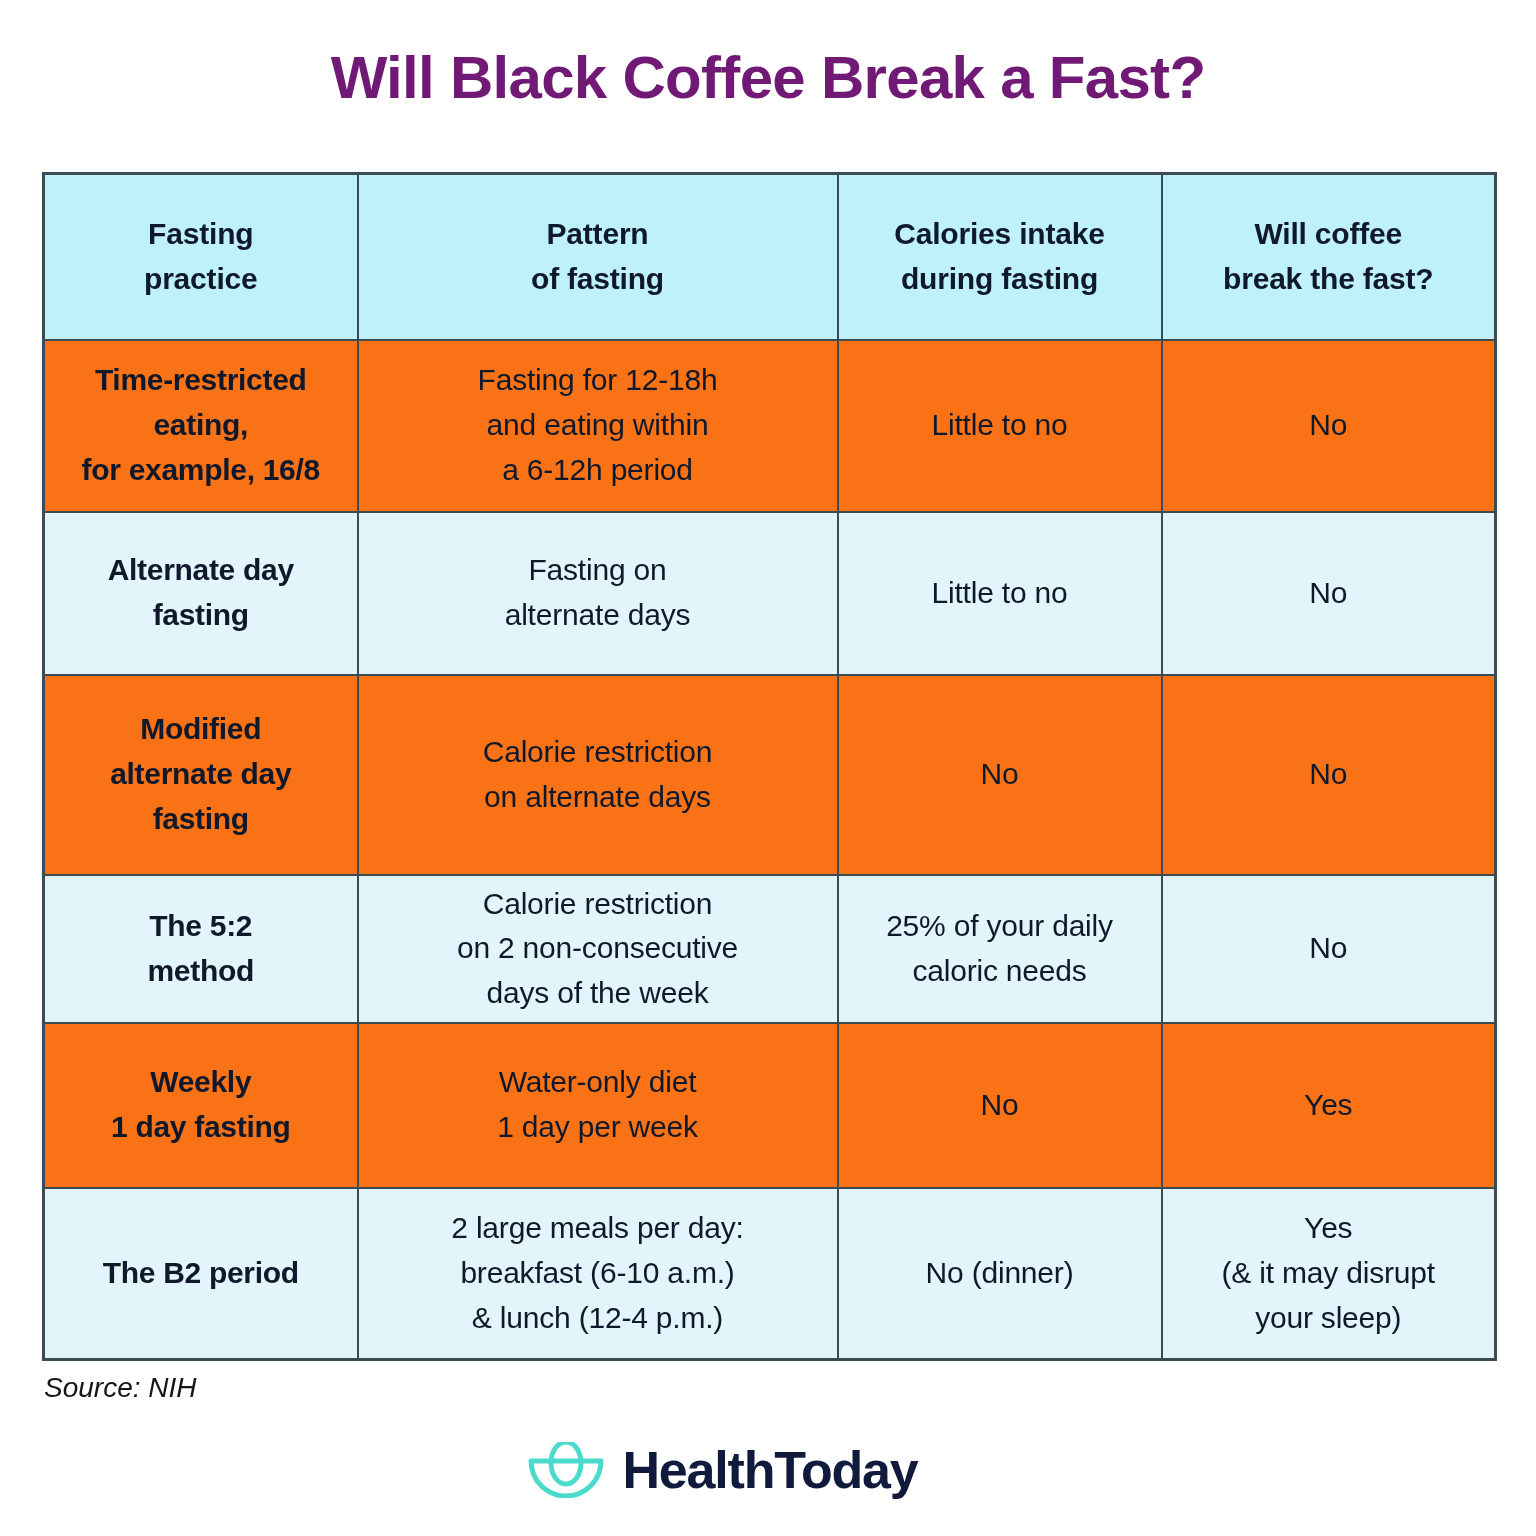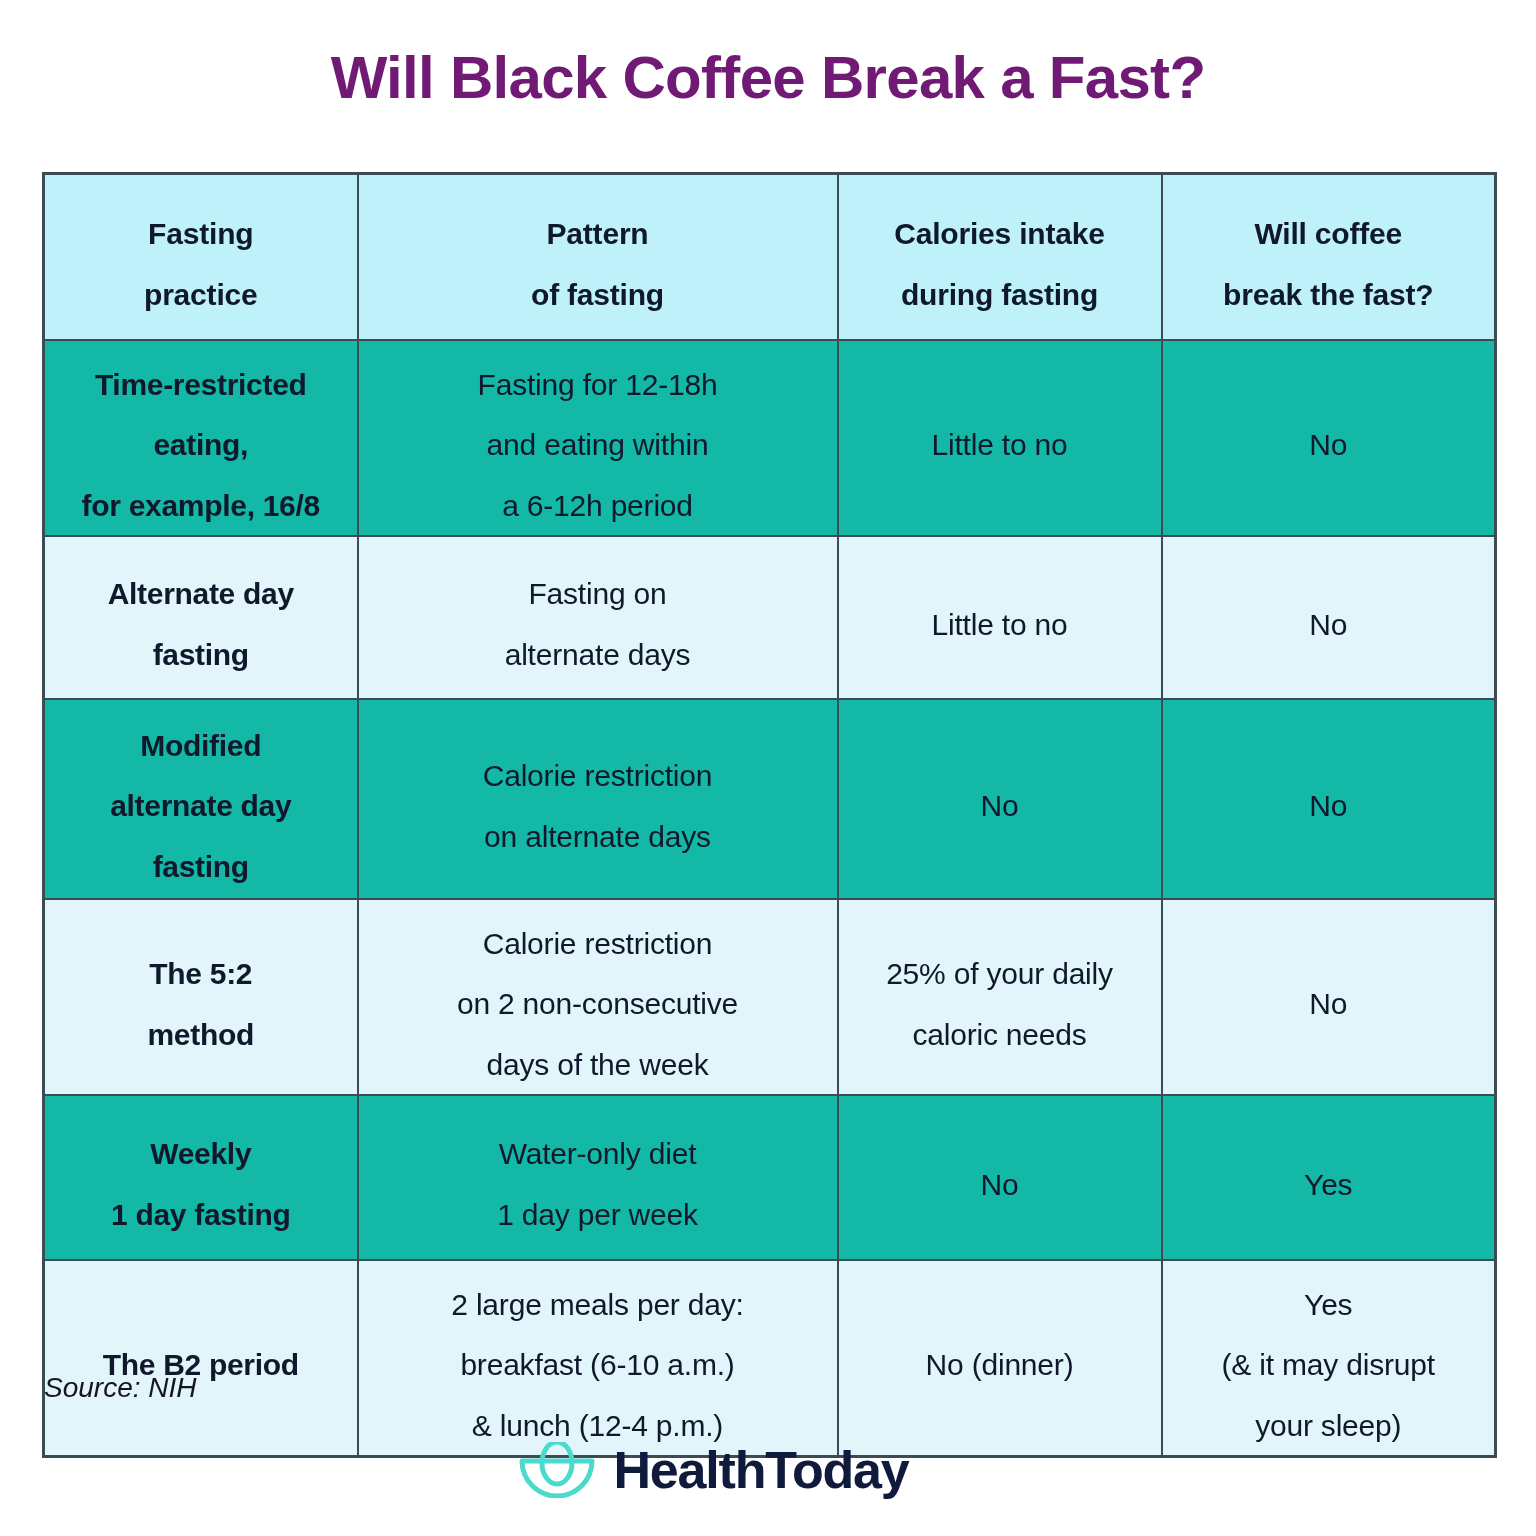--- a/index.html
+++ b/index.html
@@ -67,58 +67,58 @@
 
   thead th {
     background: #bff1fa;
     height: 166px;
     font-size: 30px;
     font-weight: bold;
     line-height: 1.48;
     letter-spacing: -0.2px;
   }
 
-  tbody tr.row-plain td { background: #14b8a6; }
+  tbody tr.row-plain td { background: #f97316; }
   tbody tr.row-tint  td { background: #e2f5fa; }
 
   tbody td {
     font-size: 30px;
     font-weight: normal;
     line-height: 1.49;
     letter-spacing: -0.2px;
   }
   tbody td.practice {
     font-weight: bold;
     letter-spacing: -0.3px;
   }
 
   tbody tr { height: 172px; }
   tbody tr.r2 { height: 163px; }
   tbody tr.r3 { height: 200px; }
   tbody tr.r4 { height: 126px; }
   tbody tr.r5 { height: 165px; }
   tbody tr.r6 { height: 172px; }
 
-  .cellline { display: block; margin-top: 16px; }
+  .cellline { display: block; }
 
   
   .source {
     position: absolute;
     left: 44px;
     top: 1372px;
     font-size: 28px;
     font-style: italic;
     color: #15161c;
     letter-spacing: 0px;
   }
 
   
   .logo {
     position: absolute;
-    left: 3px;
+    left: 12px;
     top: 1442px;
     width: 1420px;
     display: flex;
     align-items: center;
     justify-content: center;
     gap: 18px;
   }
   .logo-mark {
     width: 78px;
     height: 56px;

